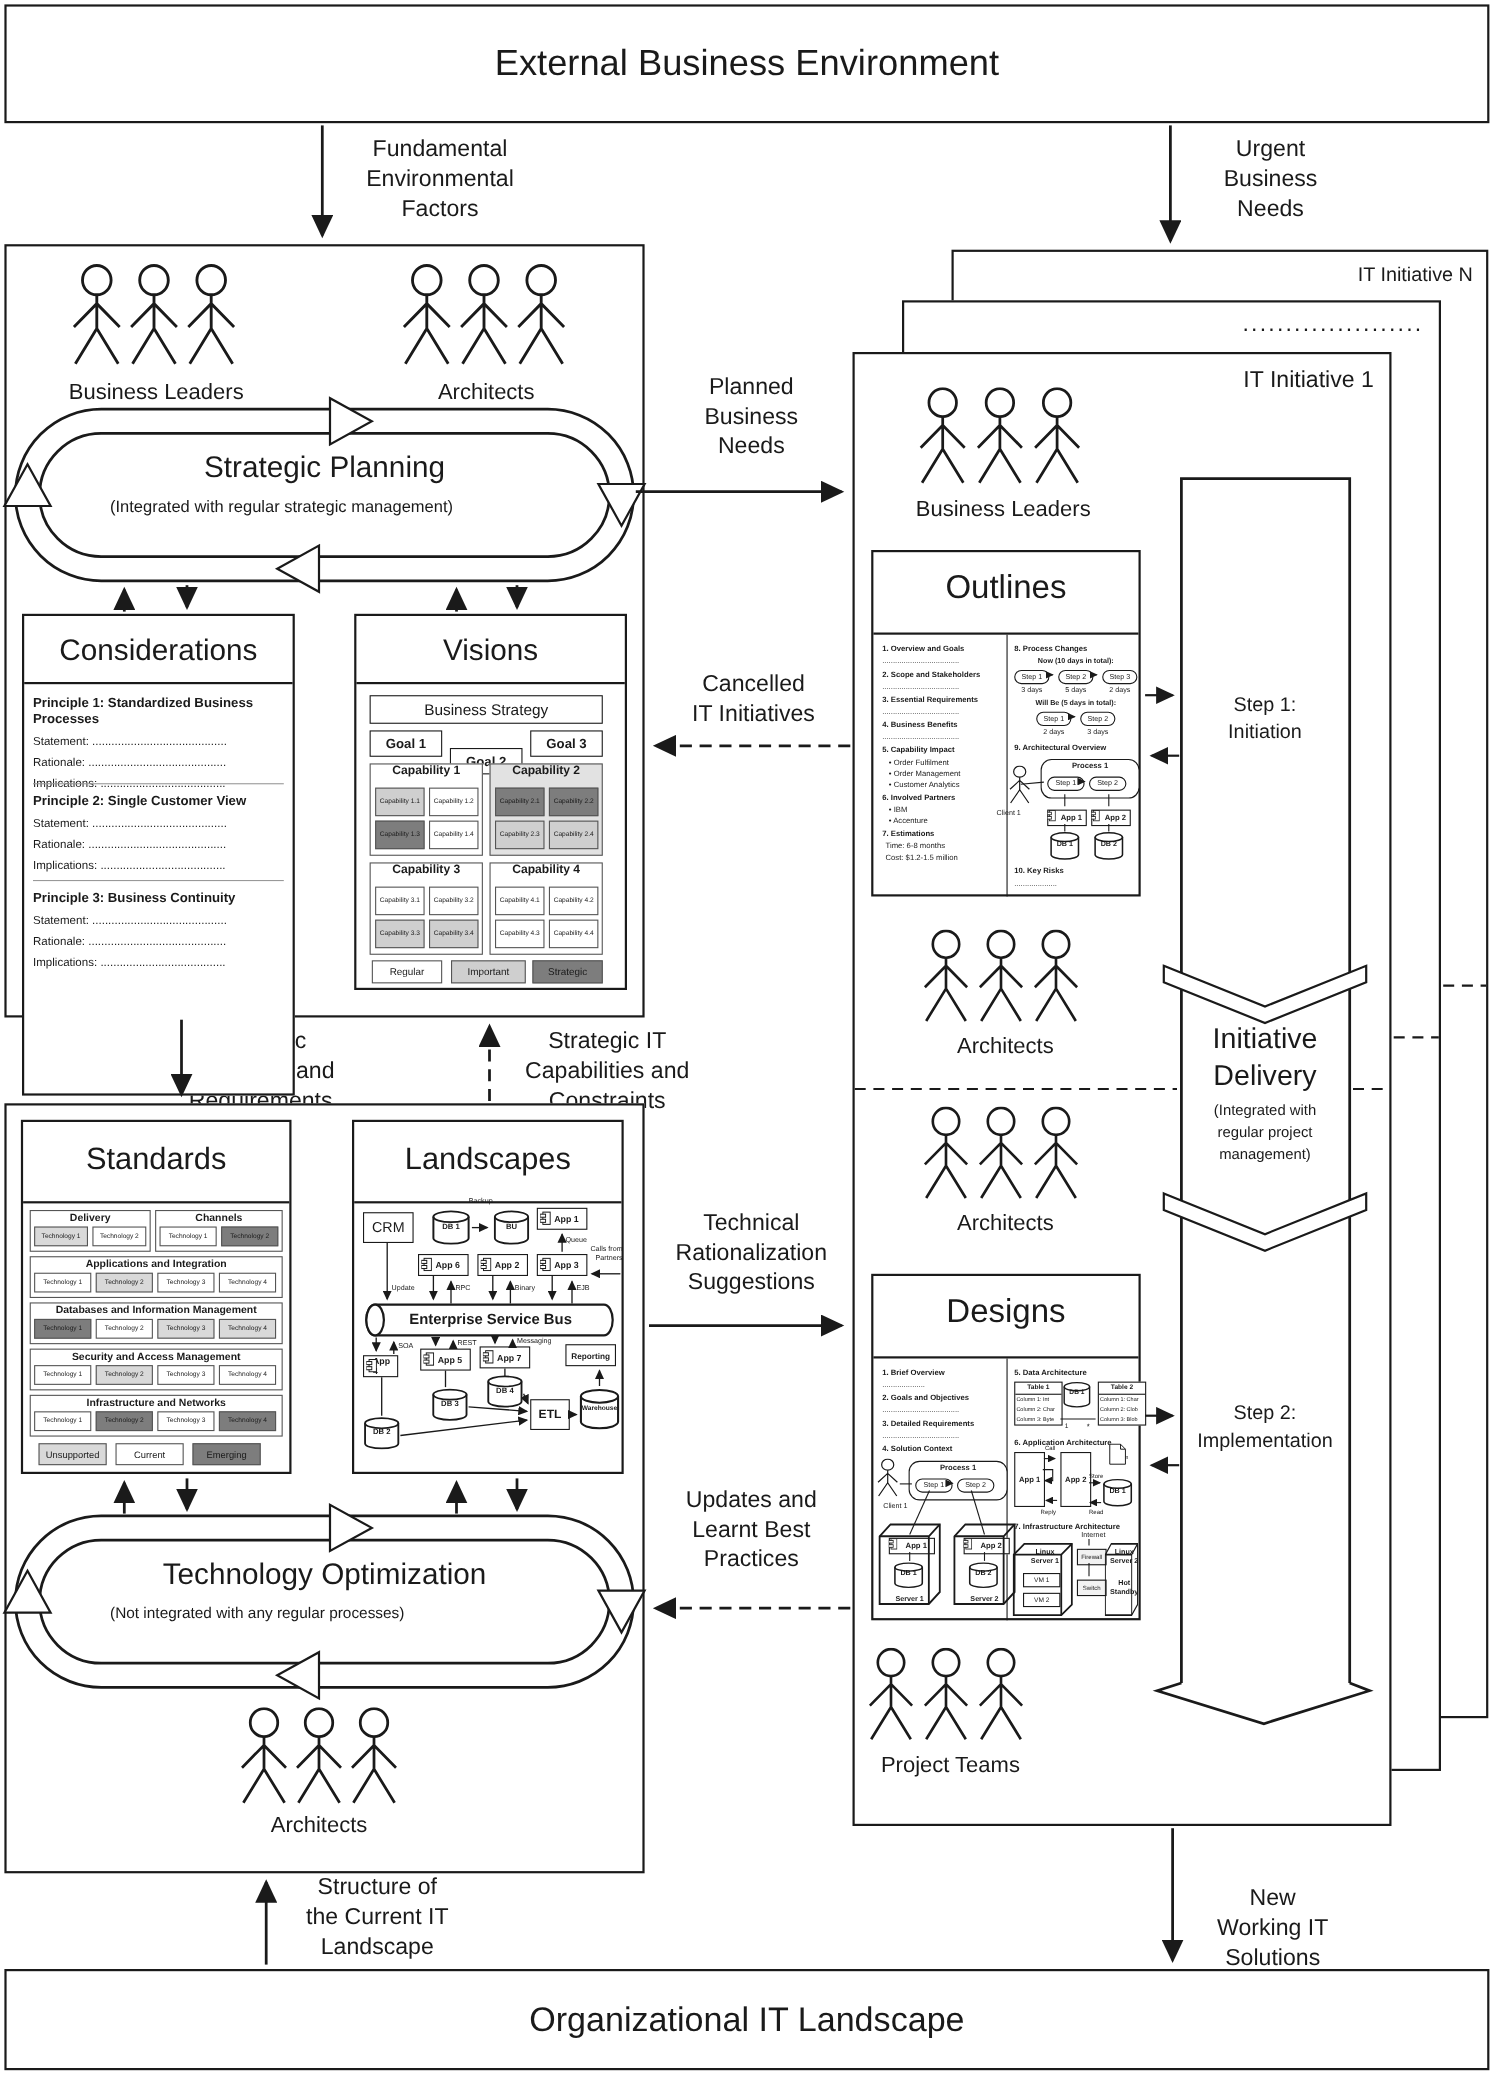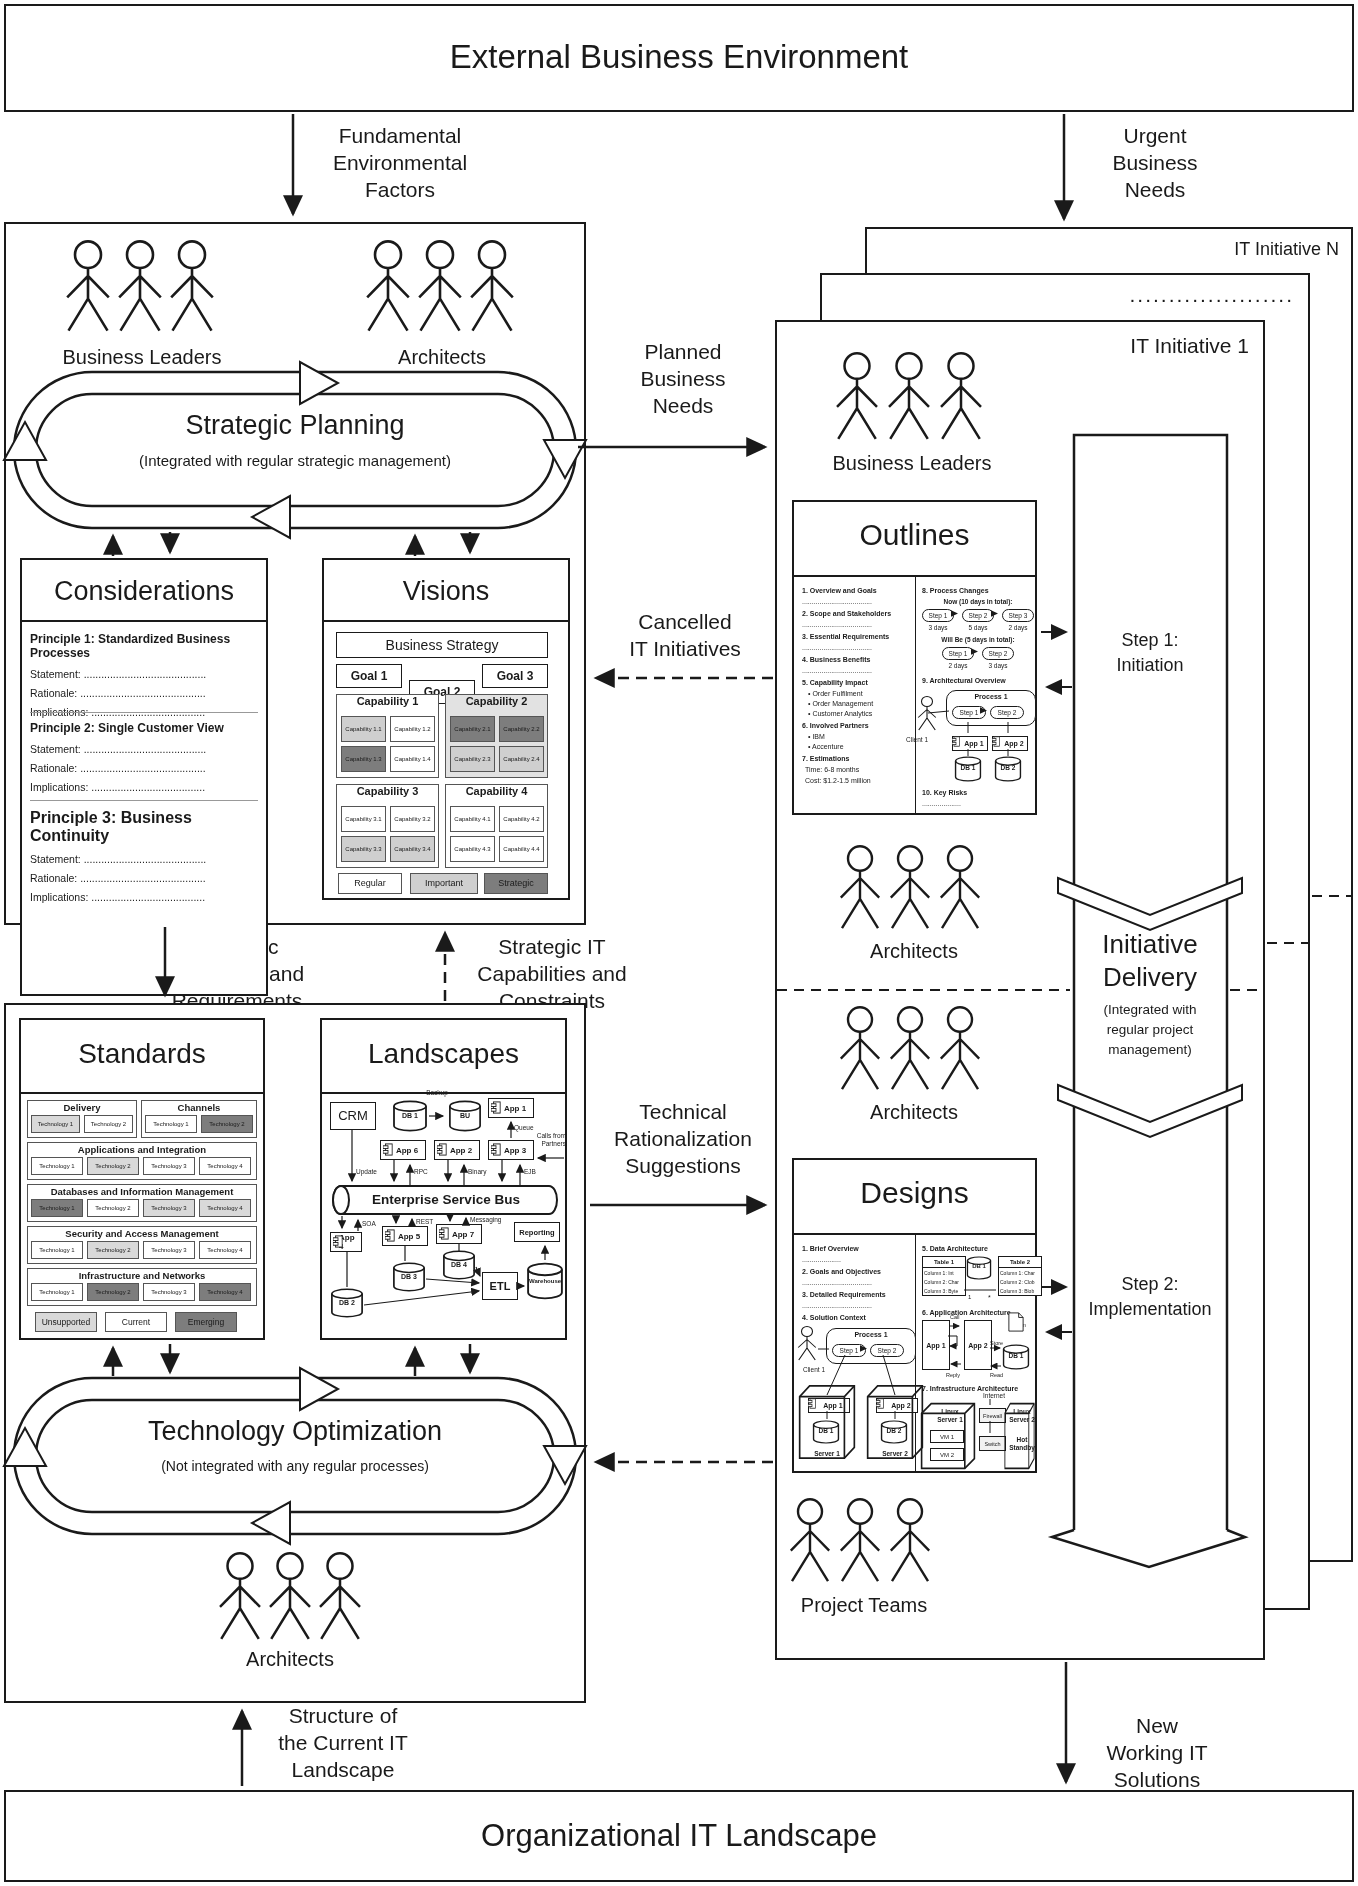--- a/index.html
+++ b/index.html
@@ -7,21 +7,21 @@
     font-family:"Liberation Sans",sans-serif;color:#1a1a1a;overflow:hidden}
   .a{position:absolute}
   .bx{position:absolute;border:2px solid #1a1a1a;background:#fff;box-sizing:border-box}
   .bx1{position:absolute;border:1px solid #1a1a1a;background:#fff;box-sizing:border-box}
   .ct{text-align:center}
   .rt{text-align:right}
   .pre{white-space:pre-line}
   .flow{font-size:21px;line-height:27px;text-align:center}
   .biglab{font-size:20px;text-align:center}
   .ttl{font-size:27px;text-align:center}
-  .sub{font-size:14px;text-align:center}
+  .sub{font-size:14px;text-align:left}
   .it7{font-size:7px;line-height:9px;font-weight:700}
   .n7{font-size:7px;line-height:9px}
   .x6{font-size:6.5px;line-height:8px}
   .x5{font-size:5.5px;line-height:7px}
   .bul:before{content:"•  "}
   .chip{position:absolute;border:1px solid #555;background:#fff;font-size:6px;line-height:7px;
     display:flex;align-items:center;justify-content:center;text-align:center;box-sizing:border-box}
   .imp{background:#cfcfcf}.str{background:#7d7d7d}.uns{background:#d9d9d9}.eme{background:#7d7d7d}
   .grp{position:absolute;border:1px solid #555;background:#fff;box-sizing:border-box}
   .ghead{font-size:9.5px;font-weight:700;text-align:center;line-height:13px}
@@ -57,20 +57,23 @@
 IT Initiatives</div>
   <div class="a flow pre" style="left:152px;top:933px;width:170px">Strategic
 Directions and
 Requirements</div>
   <div class="a flow pre" style="left:462px;top:933px;width:180px">Strategic IT
 Capabilities and
 Constraints</div>
   <div class="a flow pre" style="left:598px;top:1098px;width:170px">Technical
 Rationalization
 Suggestions</div>
+  <div class="a flow pre" style="left:600px;top:1350px;width:166px">Updates and
+Learnt Best
+Practices</div>
   <div class="a flow pre" style="left:258px;top:1702px;width:170px">Structure of
 the Current IT
 Landscape</div>
   <div class="a flow pre" style="left:1082px;top:1712px;width:150px">New
 Working IT
 Solutions</div>
 
   <div class="bx" style="left:4px;top:222px;width:582px;height:703px">
     <div class="a biglab" style="left:56px;top:122px;width:160px">Business Leaders</div>
     <div class="a biglab" style="left:356px;top:122px;width:160px">Architects</div>
@@ -84,21 +87,21 @@
       <div style="font-size:10.5px;margin-top:7px">Rationale: ...........................................</div>
       <div style="font-size:10.5px;margin-top:7px">Implications: .......................................</div>
     </div>
     <div class="a" style="left:8px;top:152px;width:228px;border-top:1px solid #999;padding-top:8px">
       <div style="font-size:12px;font-weight:700">Principle 2: Single Customer View</div>
       <div style="font-size:10.5px;margin-top:8px">Statement: ..........................................</div>
       <div style="font-size:10.5px;margin-top:7px">Rationale: ...........................................</div>
       <div style="font-size:10.5px;margin-top:7px">Implications: .......................................</div>
     </div>
     <div class="a" style="left:8px;top:240px;width:228px;border-top:1px solid #999;padding-top:8px">
-      <div style="font-size:16px;font-weight:700">Principle 3: Business Continuity</div>
+      <div style="font-size:12px;font-weight:700">Principle 3: Business Continuity</div>
       <div style="font-size:10.5px;margin-top:8px">Statement: ..........................................</div>
       <div style="font-size:10.5px;margin-top:7px">Rationale: ...........................................</div>
       <div style="font-size:10.5px;margin-top:7px">Implications: .......................................</div>
     </div>
   </div>
 
   <div class="bx" style="left:322px;top:558px;width:248px;height:342px">
     <div class="a ct" style="left:0;top:16px;width:100%;font-size:27px;border-bottom:2px solid #1a1a1a;height:44px">Visions</div>
   </div>
   <div class="bx1" style="left:336px;top:632px;width:212px;height:26px;border-width:1.5px">

